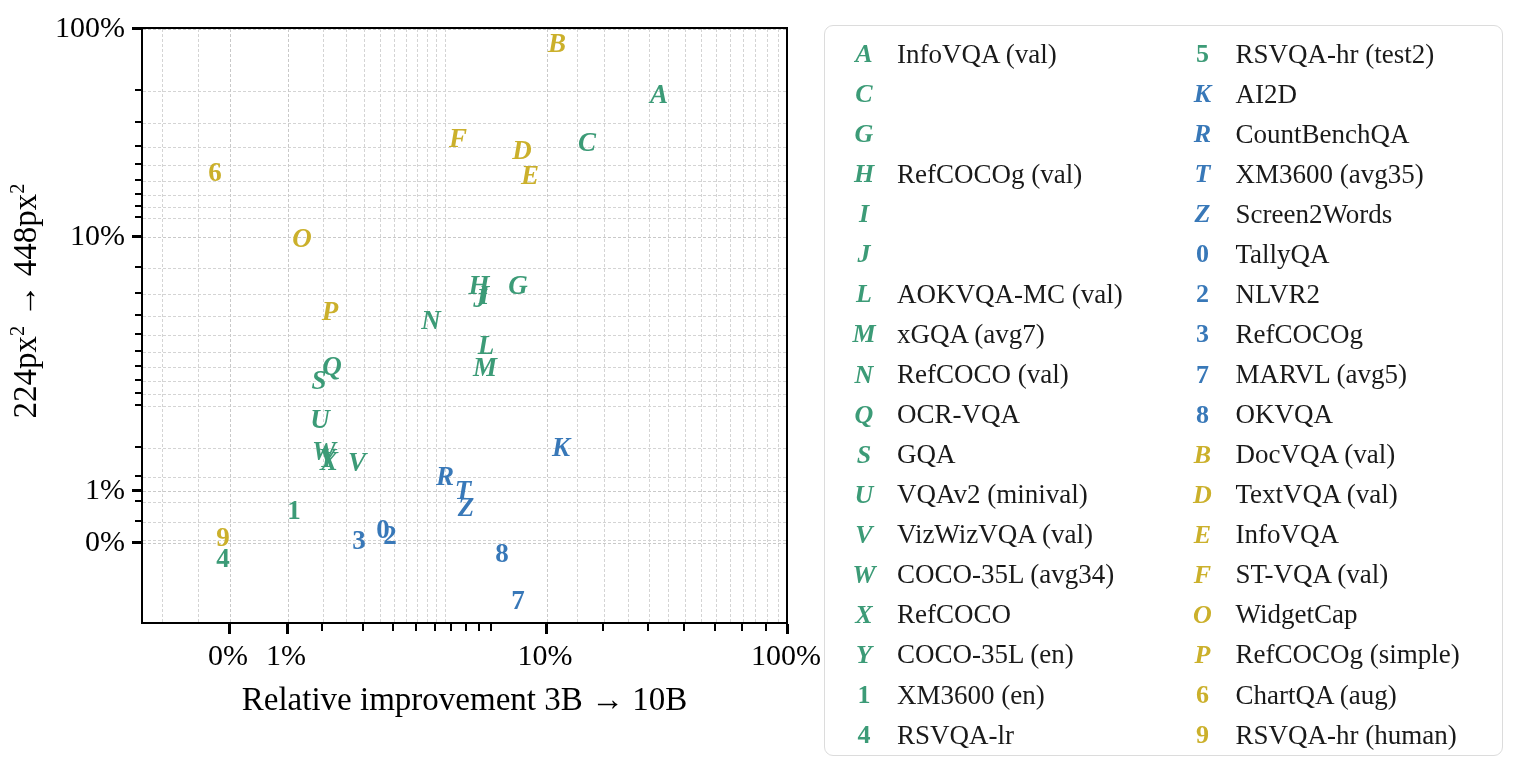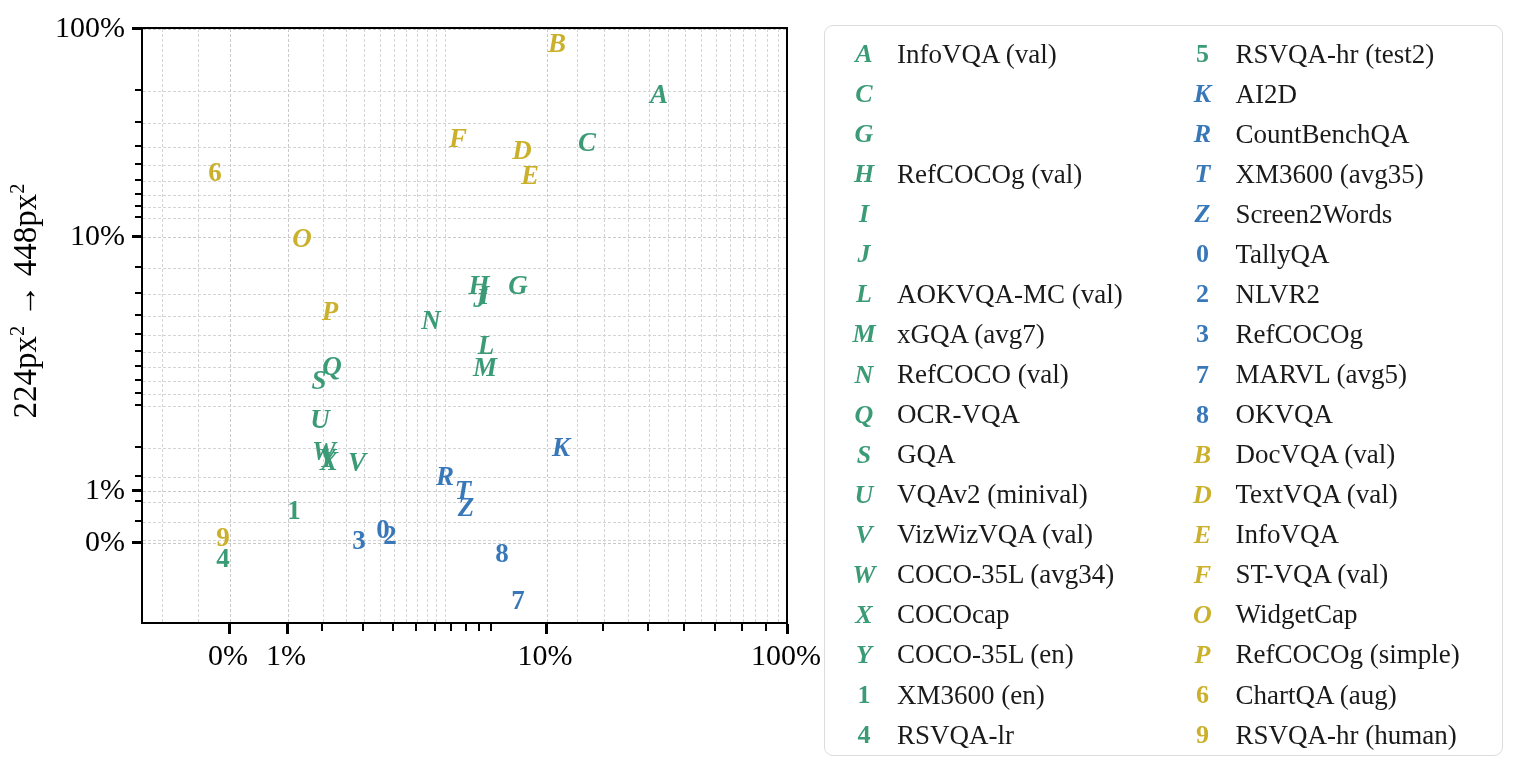--- a/index.html
+++ b/index.html
@@ -251,20 +251,21 @@
         <div style="position: absolute; left: 0px; width: 125px; text-align: right; top: 27px; transform: translateY(-50%); font-size: 30px; color: rgb(0, 0, 0);">100%</div>
         <div style="position: absolute; left: 0px; width: 125px; text-align: right; top: 235px; transform: translateY(-50%); font-size: 30px; color: rgb(0, 0, 0);">10%</div>
         <div style="position: absolute; left: 0px; width: 125px; text-align: right; top: 489px; transform: translateY(-50%); font-size: 30px; color: rgb(0, 0, 0);">1%</div>
         <div style="position: absolute; left: 0px; width: 125px; text-align: right; top: 541px; transform: translateY(-50%); font-size: 30px; color: rgb(0, 0, 0);">0%</div>
         <div style="position: absolute; left: 228px; top: 638px; transform: translateX(-50%); font-size: 30px; color: rgb(0, 0, 0); white-space: nowrap;">0%</div>
         <div style="position: absolute; left: 286px; top: 638px; transform: translateX(-50%); font-size: 30px; color: rgb(0, 0, 0); white-space: nowrap;">1%</div>
         <div style="position: absolute; left: 545px; top: 638px; transform: translateX(-50%); font-size: 30px; color: rgb(0, 0, 0); white-space: nowrap;">10%</div>
         <div style="position: absolute; left: 786px; top: 638px; transform: translateX(-50%); font-size: 30px; color: rgb(0, 0, 0); white-space: nowrap;">100%</div>
       </div>
 
+    <div class="xaxis-title">Relative improvement 3B → 10B</div>
     <div class="yaxis-title"><span>224px<sup>2</sup> → 448px<sup>2</sup></span></div>
   </div>
 
   <div class="legend">
     <div class="legend-cols">
       <div class="legend-col" id="legend-left">
           <div class="legend-row">
             <span class="legend-key" style="color: rgb(60, 155, 119);">A</span>
             <span class="legend-label">InfoVQA (val)</span>
           </div>
@@ -311,21 +312,21 @@
           <div class="legend-row">
             <span class="legend-key" style="color: rgb(60, 155, 119);">V</span>
             <span class="legend-label">VizWizVQA (val)</span>
           </div>
           <div class="legend-row">
             <span class="legend-key" style="color: rgb(60, 155, 119);">W</span>
             <span class="legend-label">COCO-35L (avg34)</span>
           </div>
           <div class="legend-row">
             <span class="legend-key" style="color: rgb(60, 155, 119);">X</span>
-            <span class="legend-label">COCOcap</span>
+            <span class="legend-label">RefCOCO</span>
           </div>
           <div class="legend-row">
             <span class="legend-key" style="color: rgb(60, 155, 119);">Y</span>
             <span class="legend-label">COCO-35L (en)</span>
           </div>
           <div class="legend-row">
             <span class="legend-key num" style="color: rgb(60, 155, 119);">1</span>
             <span class="legend-label">XM3600 (en)</span>
           </div>
           <div class="legend-row">

